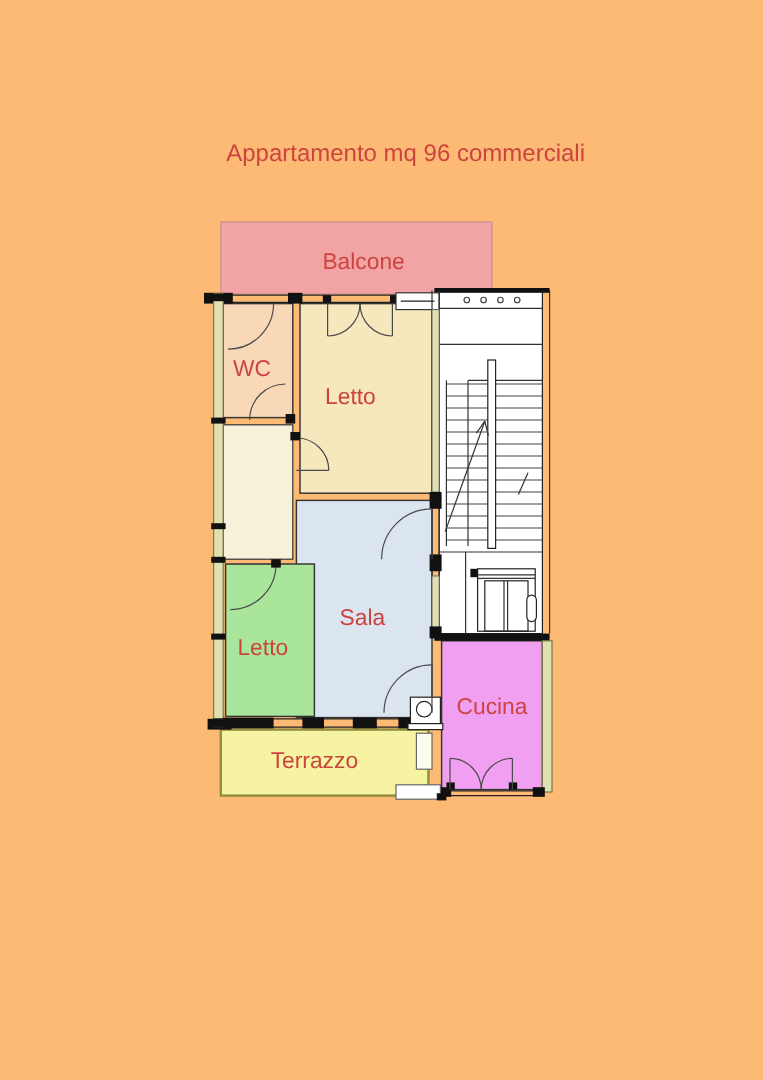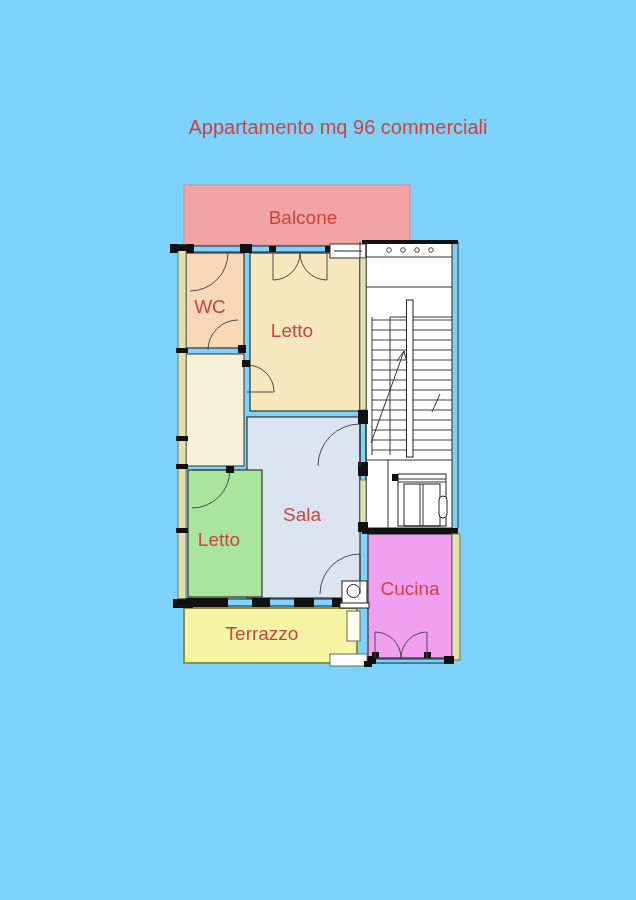--- a/index.html
+++ b/index.html
@@ -1,16 +1,16 @@
 <!DOCTYPE html>
 <html><head>
 <meta charset="utf-8">
 <style>
   html,body{margin:0;padding:0;background:#ffffff;}
-  #page{position:relative;width:636px;height:900px;background:#7dd3fc;overflow:hidden;
+  #page{position:relative;width:636px;height:900px;background:#fdba74;overflow:hidden;
         font-family:"Liberation Sans", sans-serif;}
   svg text{font-family:"Liberation Sans", sans-serif;}
   .room-label{font-size:19px;}
   .title-label{font-size:20px;}
 </style>
 </head>
 <body>
 
 <div id="page">
 <svg width="636" height="900" viewBox="0 0 636 900">

